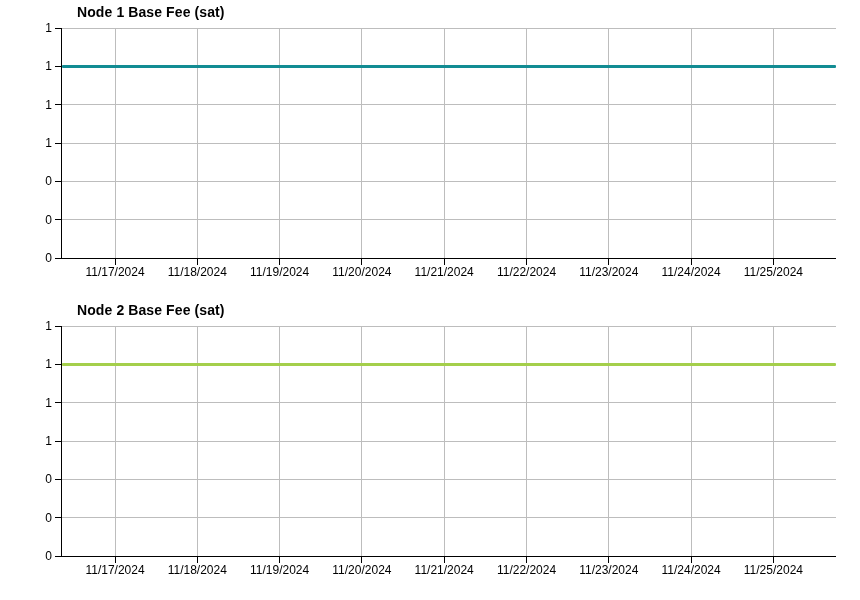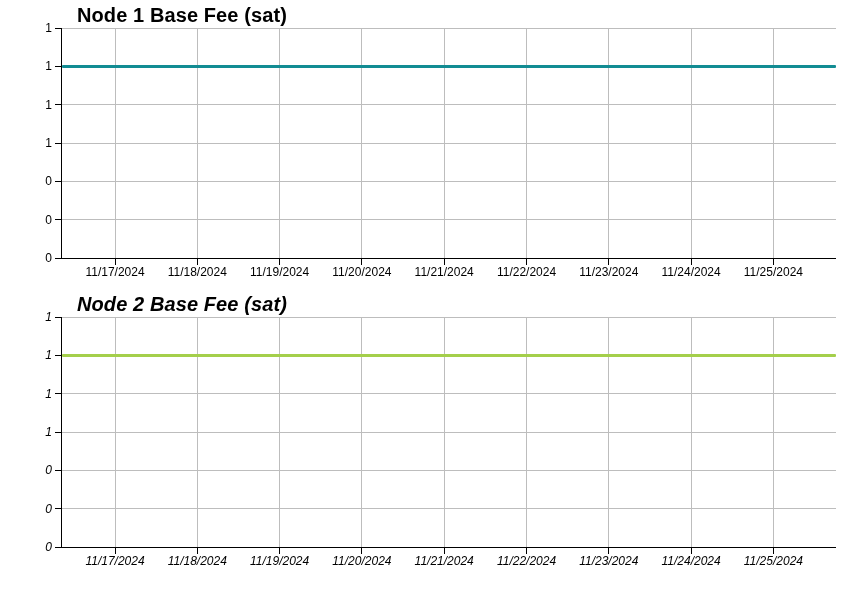--- a/index.html
+++ b/index.html
@@ -16,26 +16,26 @@
     background: #ffffff;
     overflow: hidden;
   }
   .chart-block {
     position: absolute;
     left: 0;
     width: 860px;
     height: 290px;
   }
   .chart-block.c0 { top: 0; }
-  .chart-block.c1 { top: 289px; font-style: italic; }
+  .chart-block.c1 { top: 298px; }
   .chart-title {
     position: absolute;
     left: 77px;
     top: 4px;
-    font-size: 20px;
+    font-size: 14px;
     font-weight: 700;
     letter-spacing: 0.1px;
     white-space: nowrap;
     text-align: center;
   }
   .plot-area {
     position: absolute;
     left: 61px;
     top: 28px;
     width: 774px;

